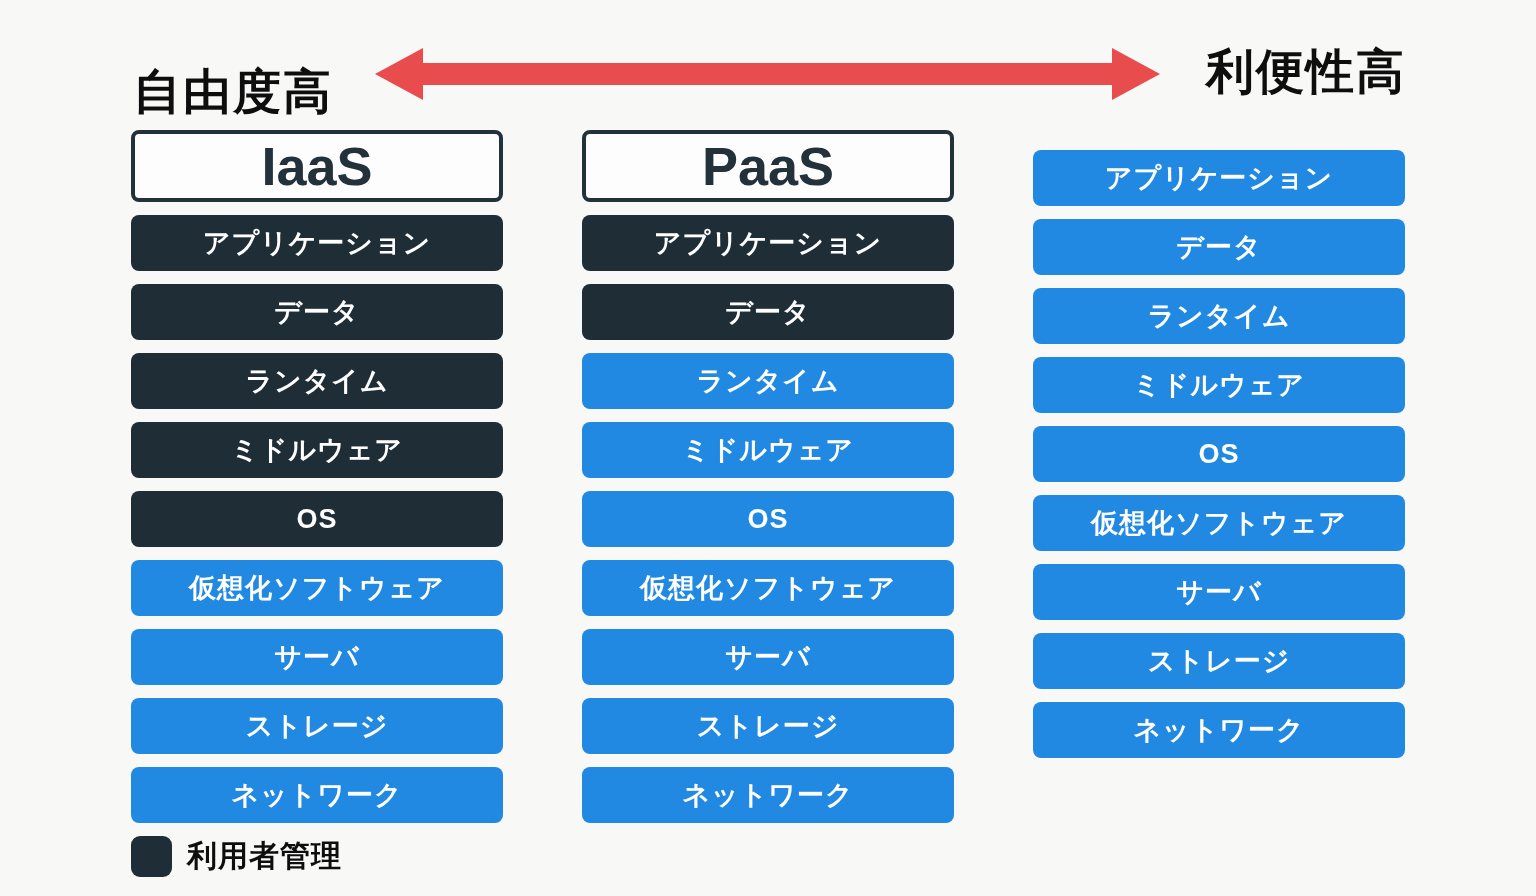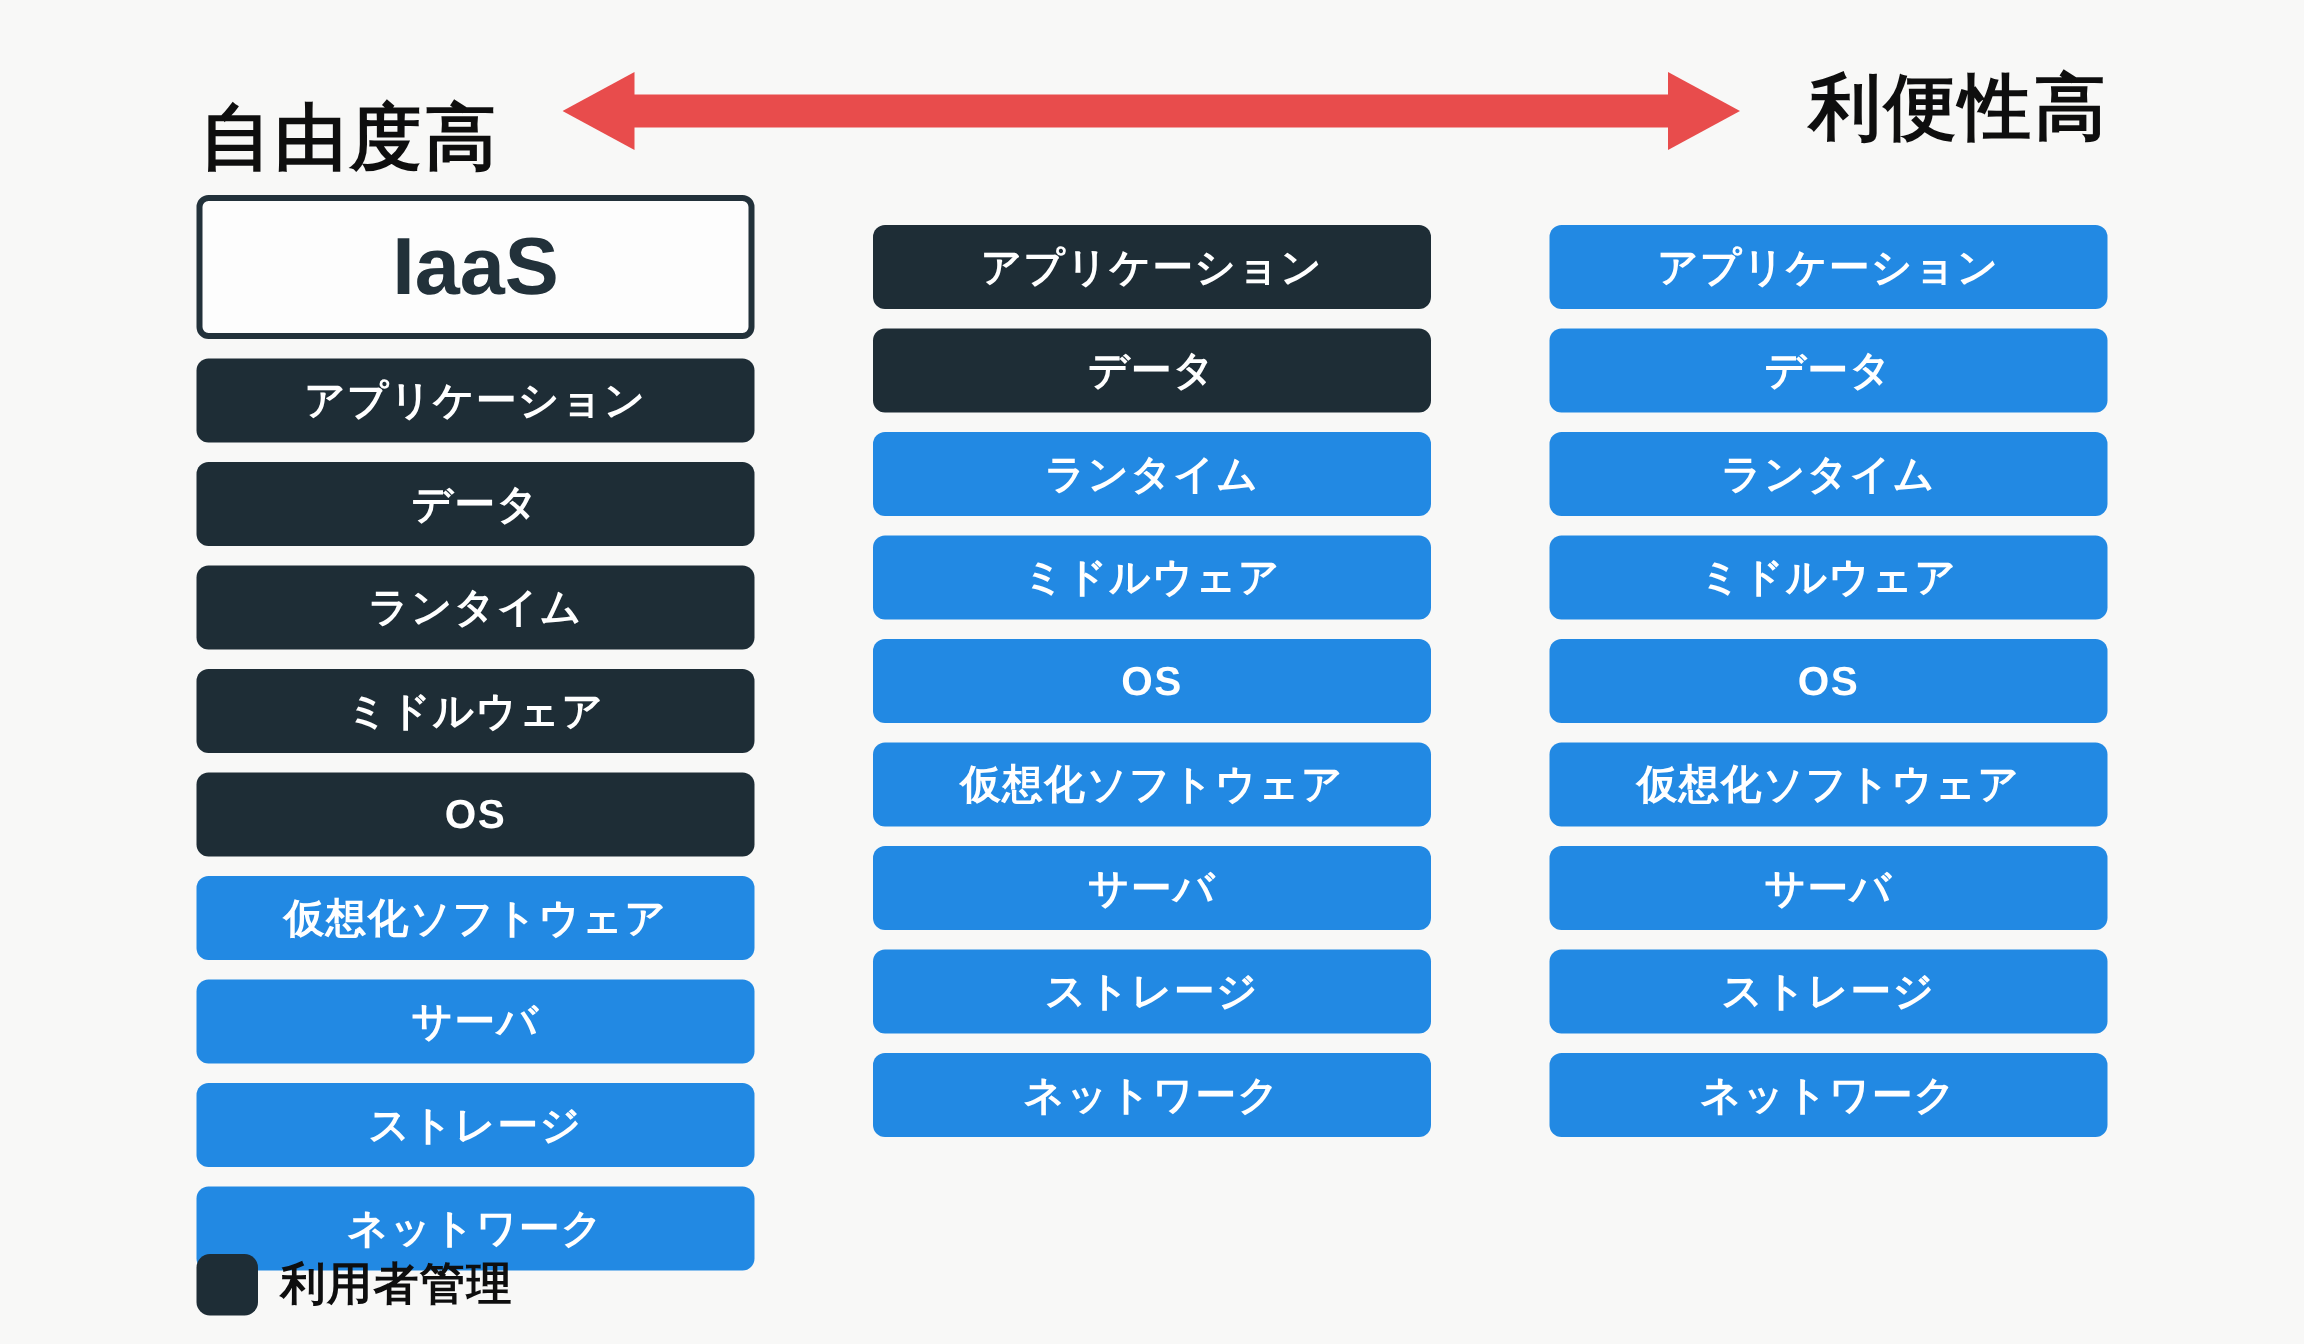--- a/index.html
+++ b/index.html
@@ -44,21 +44,21 @@
     display: flex;
     gap: 79px;
   }
   .column {
     width: 372px;
     display: flex;
     flex-direction: column;
   }
   .column-header {
     box-sizing: border-box;
-    height: 96px;
+    height: 72px;
     background: #fdfdfd;
     border: 4px solid #22313a;
     border-radius: 8px;
     display: flex;
     align-items: center;
     justify-content: center;
     font-size: 54px;
     font-weight: 800;
     color: #22313a;
   }
@@ -123,20 +123,21 @@
       <div class="layer-row" style="background: rgb(30, 45, 54);">データ</div>
       <div class="layer-row" style="background: rgb(30, 45, 54);">ランタイム</div>
       <div class="layer-row" style="background: rgb(30, 45, 54);">ミドルウェア</div>
       <div class="layer-row" style="background: rgb(30, 45, 54);">OS</div>
       <div class="layer-row" style="background: rgb(34, 137, 227);">仮想化ソフトウェア</div>
       <div class="layer-row" style="background: rgb(34, 137, 227);">サーバ</div>
       <div class="layer-row" style="background: rgb(34, 137, 227);">ストレージ</div>
       <div class="layer-row" style="background: rgb(34, 137, 227);">ネットワーク</div>
     </div>
     <div class="column">
+      <div class="column-header">PaaS</div>
       <div class="layer-row" style="background: rgb(30, 45, 54);">アプリケーション</div>
       <div class="layer-row" style="background: rgb(30, 45, 54);">データ</div>
       <div class="layer-row" style="background: rgb(34, 137, 227);">ランタイム</div>
       <div class="layer-row" style="background: rgb(34, 137, 227);">ミドルウェア</div>
       <div class="layer-row" style="background: rgb(34, 137, 227);">OS</div>
       <div class="layer-row" style="background: rgb(34, 137, 227);">仮想化ソフトウェア</div>
       <div class="layer-row" style="background: rgb(34, 137, 227);">サーバ</div>
       <div class="layer-row" style="background: rgb(34, 137, 227);">ストレージ</div>
       <div class="layer-row" style="background: rgb(34, 137, 227);">ネットワーク</div>
     </div>

